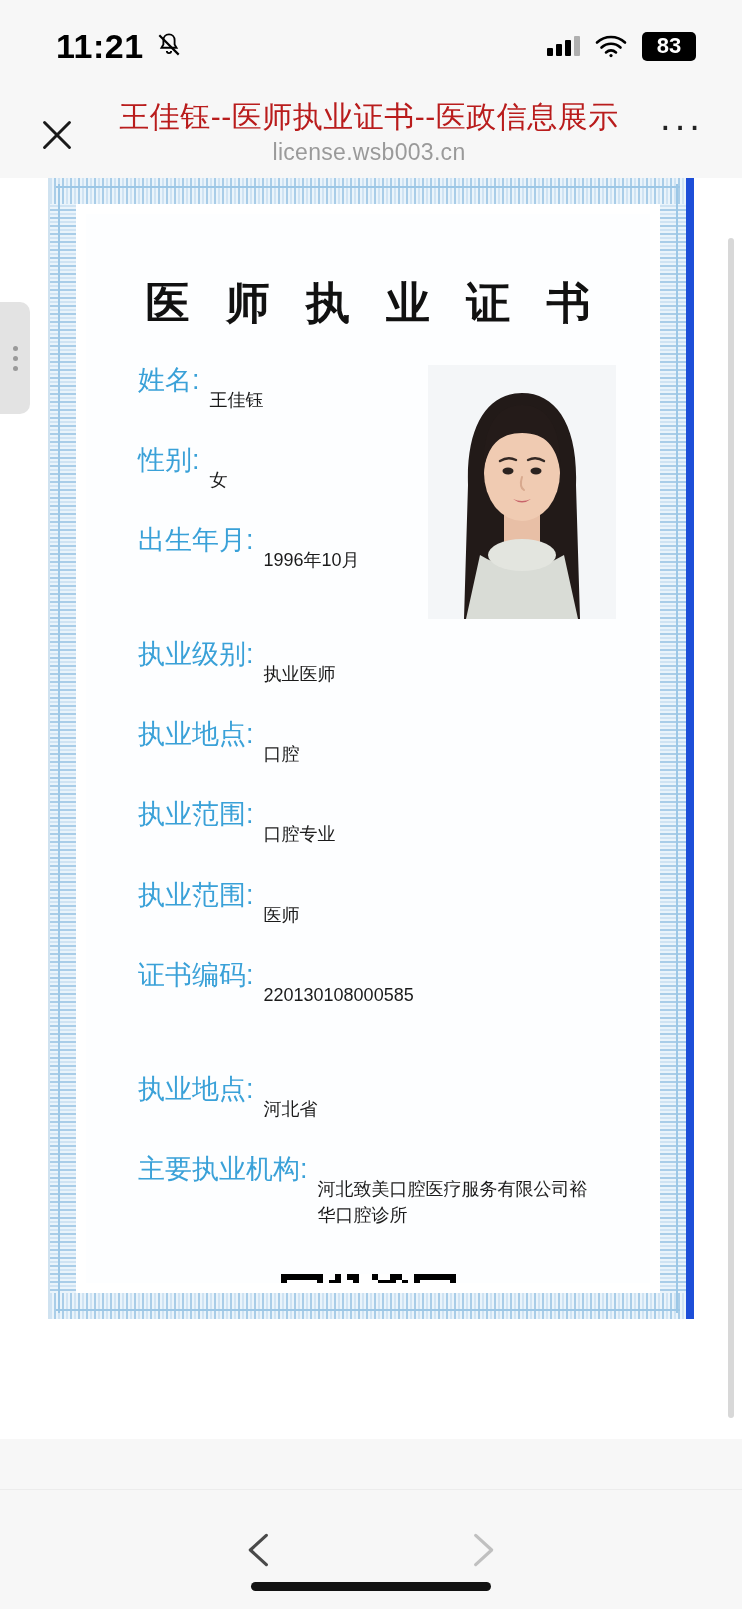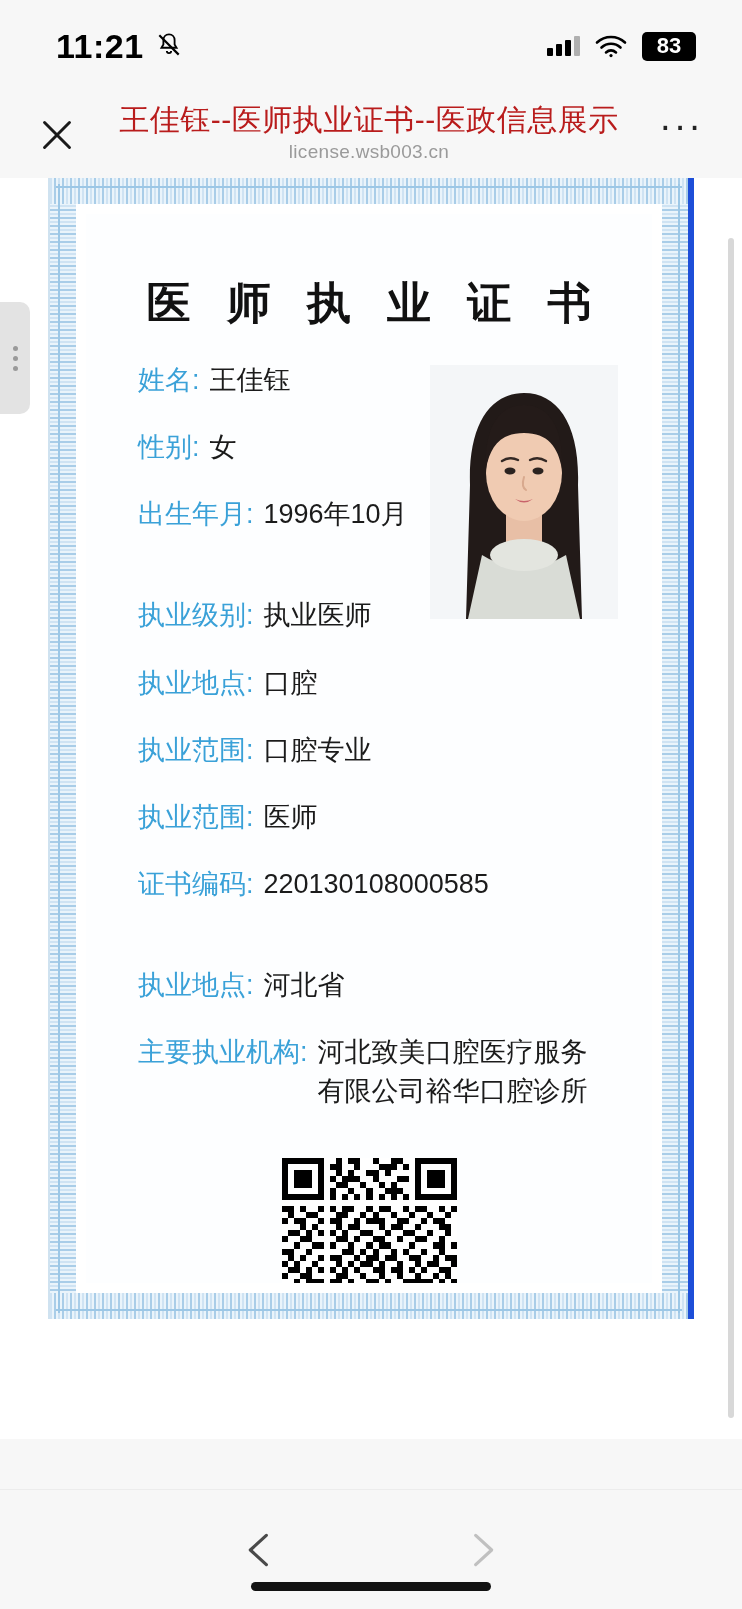--- a/index.html
+++ b/index.html
@@ -105,21 +105,21 @@
     padding-bottom: 4px;
   }
   .nav-title {
     font-size: 30px;
     color: #b91c1c;
     letter-spacing: 0.5px;
     line-height: 1.15;
     white-space: nowrap;
   }
   .nav-subtitle {
-    font-size: 19px;
+    font-size: 23px;
     color: #9a9a9a;
     margin-top: 4px;
     letter-spacing: 0.3px;
   }
   .nav-more {
     width: 54px;
     height: 54px;
     display: flex;
     align-items: center;
     justify-content: center;
@@ -138,21 +138,21 @@
     overflow: hidden;
   }
   .cert-outer {
     position: absolute;
     left: 48px;
     right: 48px;
     top: 0;
     bottom: 120px;
     background: #ffffff;
     border-left: 2px solid #cfe2f0;
-    border-right: 6px solid #1d4ed8;
+    border-right: 8px solid #1d4ed8;
     padding: 0;
   }
   
   .cert-border {
     position: absolute;
     inset: 0;
     padding: 26px 22px;
   }
   .band {
     position: absolute;
@@ -228,23 +228,24 @@
     line-height: 1.45;
   }
   .field .lbl {
     color: #3aa1d8;
     font-size: 27px;
     white-space: nowrap;
     flex: 0 0 auto;
   }
   .field .val {
     color: #1b1b1b;
-    font-size: 27px;
+    font-size: 18px;
     margin-left: 10px;
     flex: 1 1 auto;
+    margin-top: 26px;
   }
   .field.wide .val { max-width: 430px; }
   .gap-lg { height: 34px; }
 
   .qr-wrap {
     display: flex;
     justify-content: center;
     margin: 46px 0 26px 0;
   }
   .qr {

